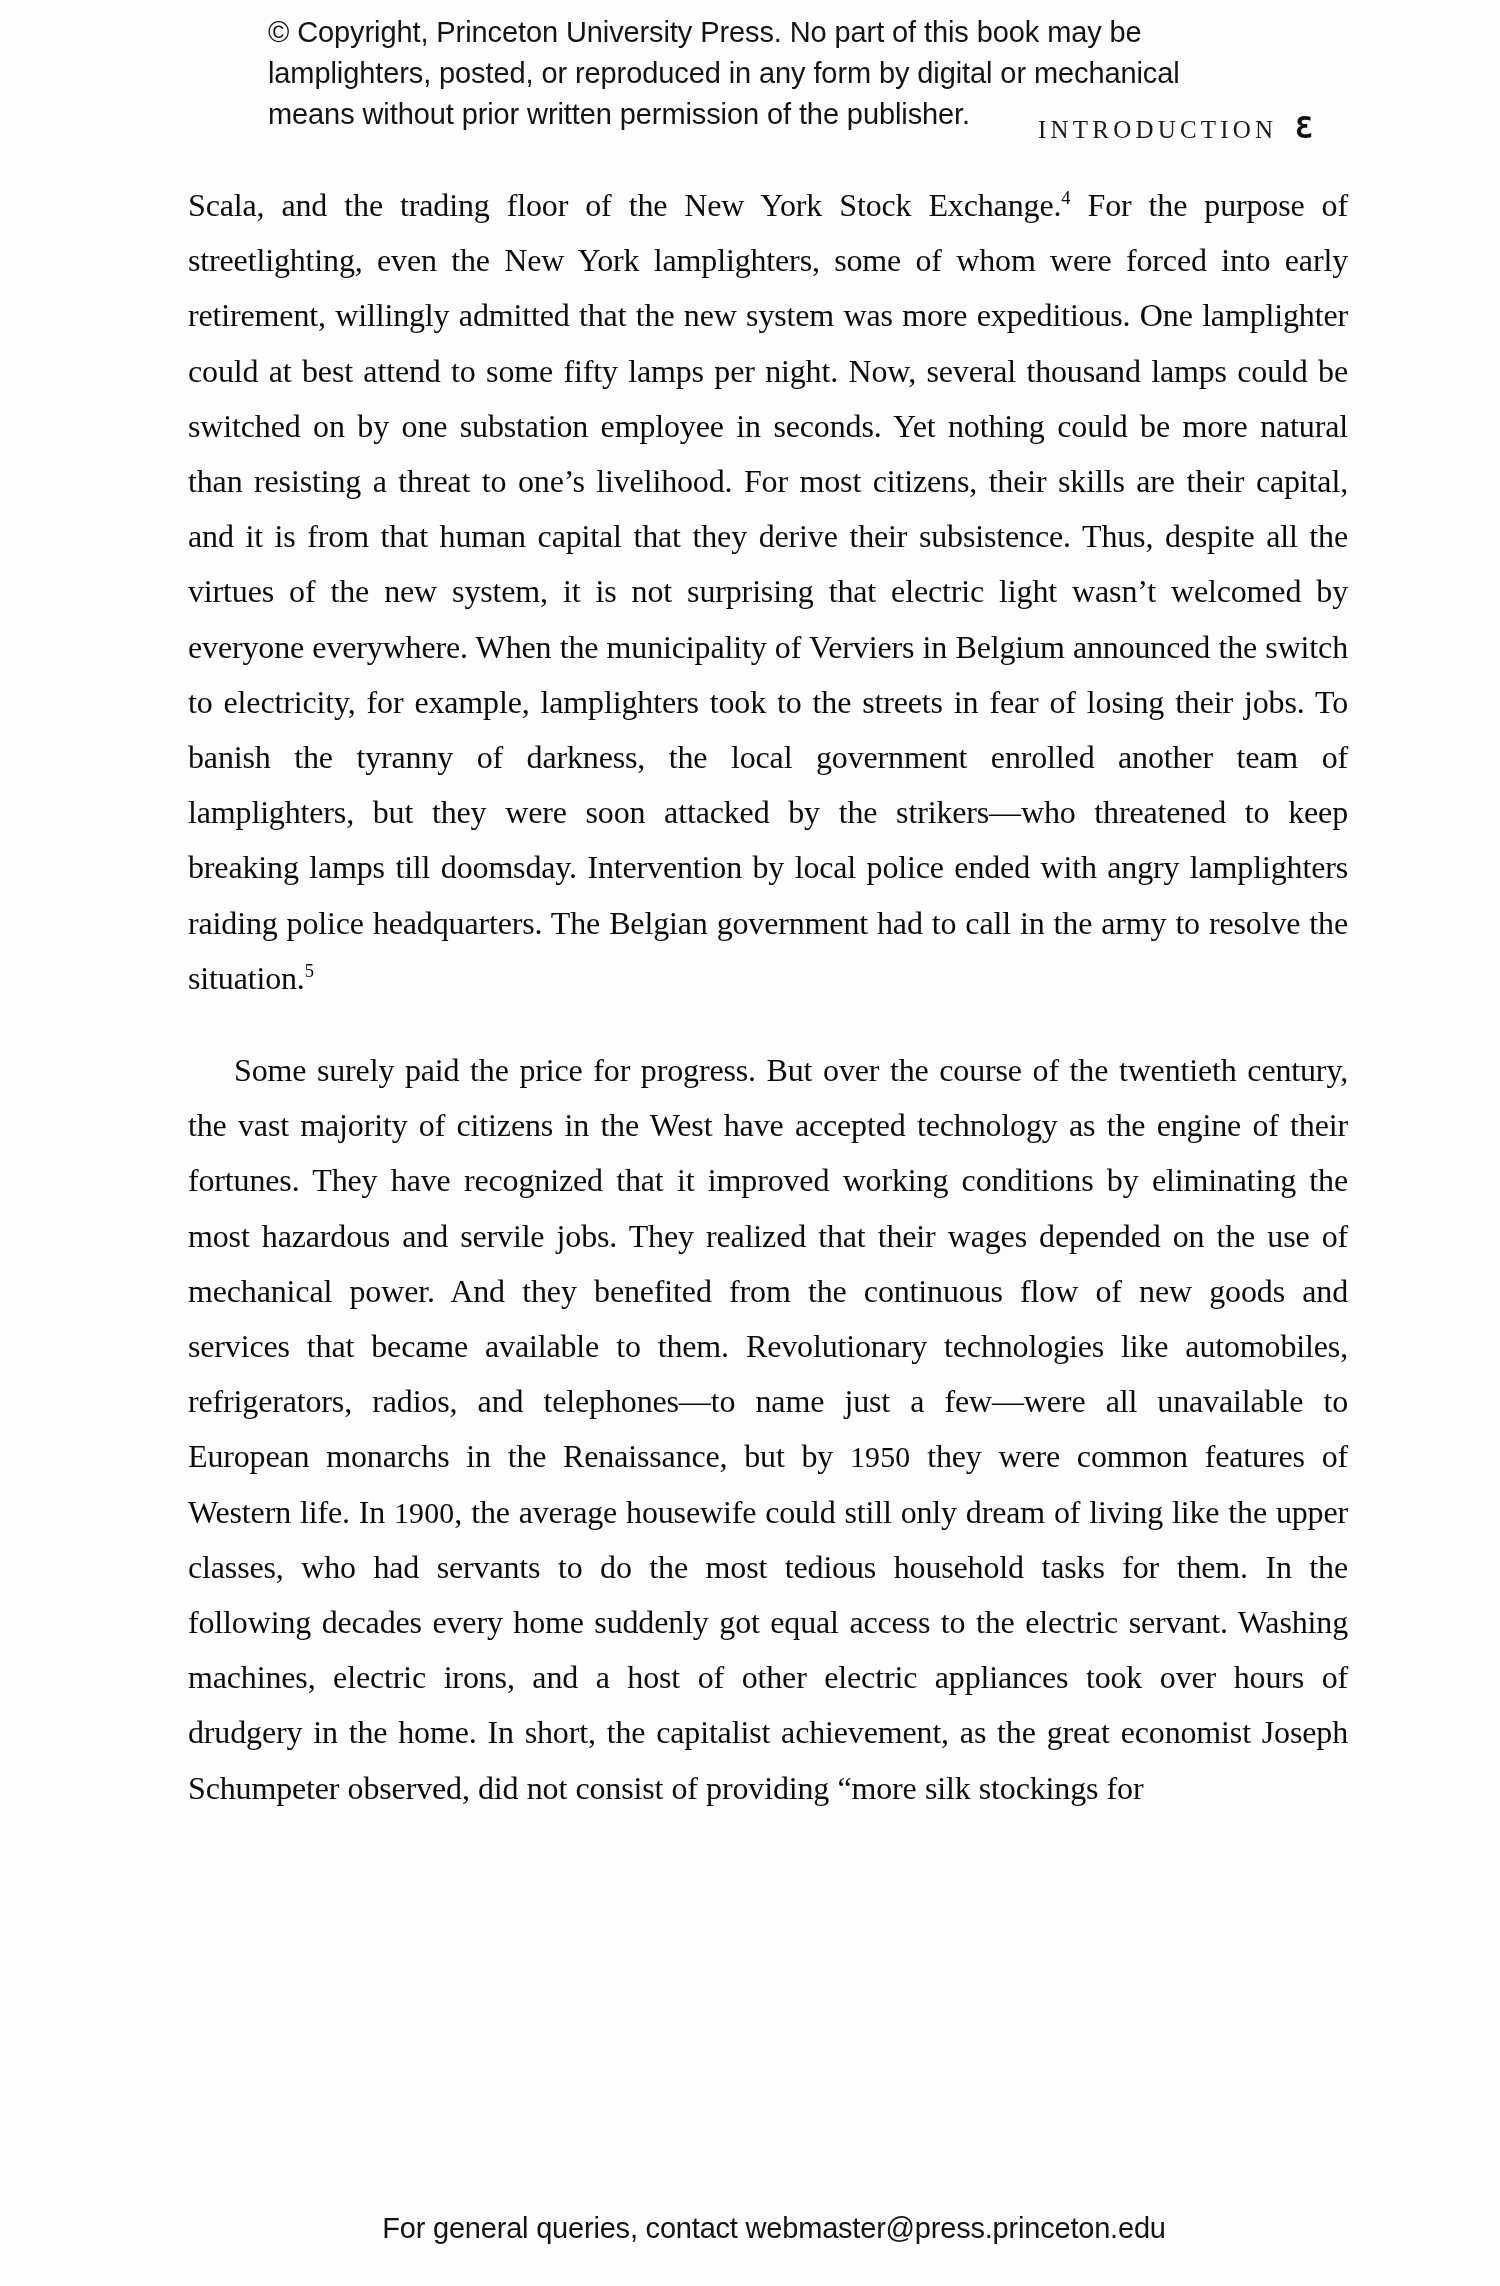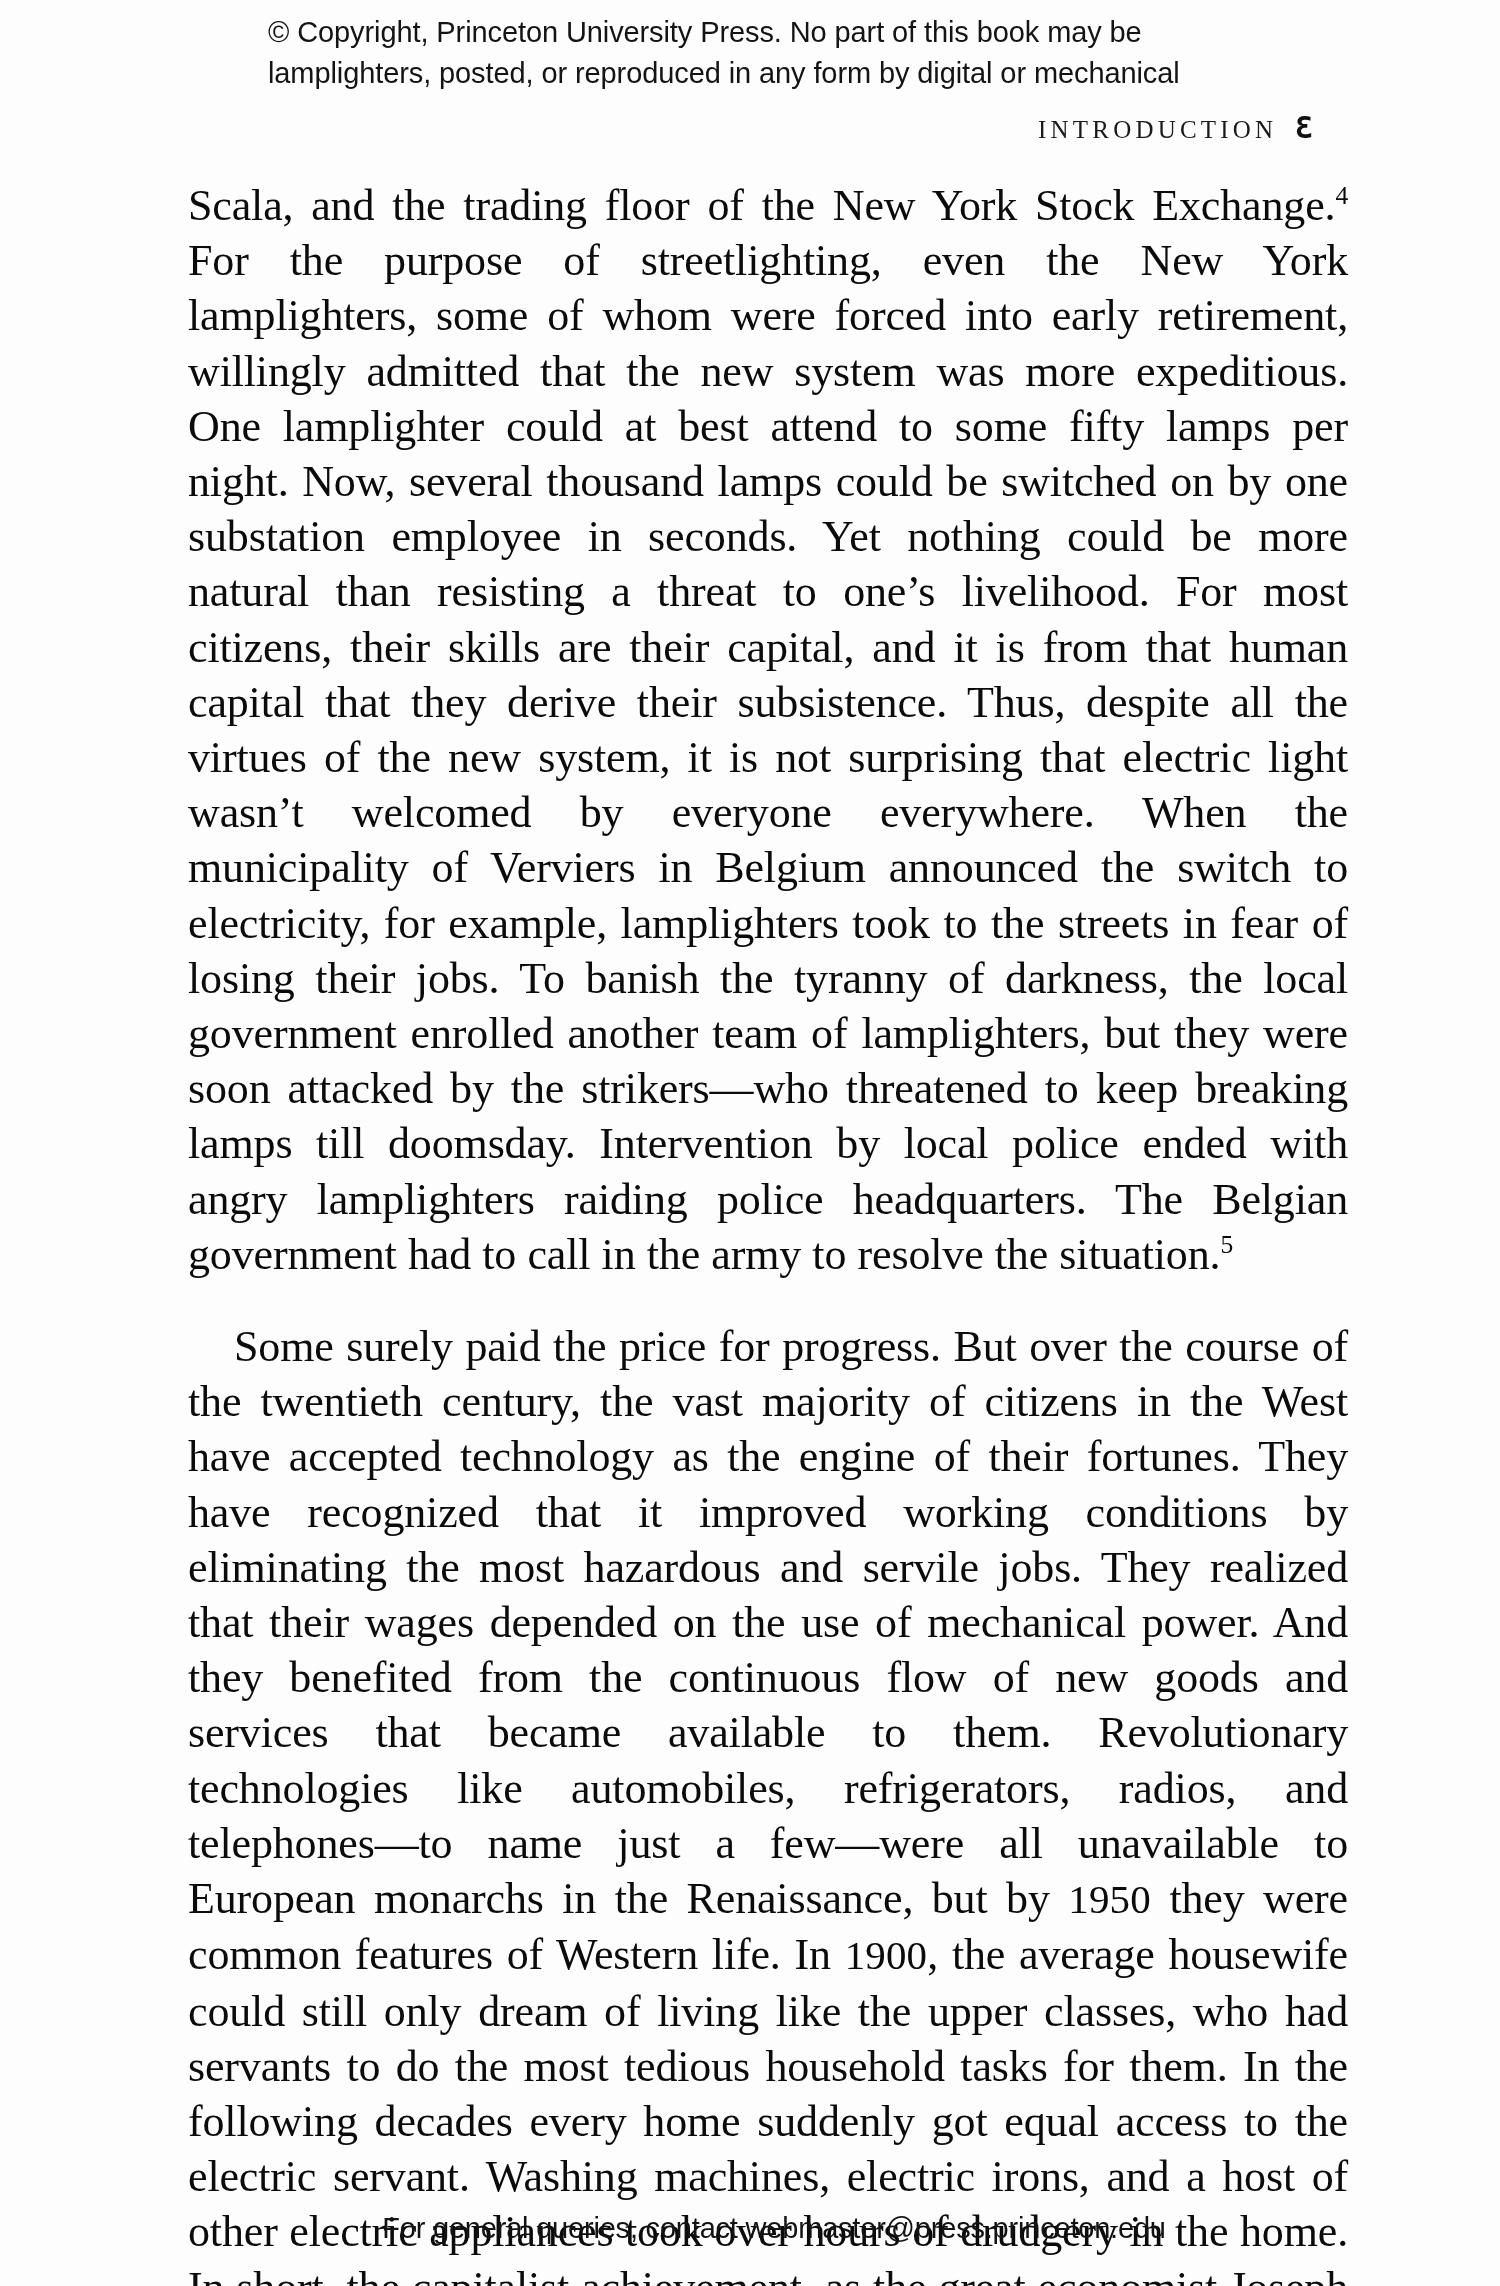--- a/index.html
+++ b/index.html
@@ -60,21 +60,21 @@
 
   
   .body-text {
     position: absolute;
     left: 188px;
     top: 178px;
     width: 1160px;
   }
   .body-text p {
     margin: 0;
-    font-size: 44px;
+    font-size: 32px;
     line-height: 55.2px;
     text-align: justify;
     text-align-last: left;
     color: #0b0b0b;
     letter-spacing: -0.15px;
     word-spacing: 0.4px;
   }
   .body-text p.indent { text-indent: 46px; margin-top: 37px; }
   sup {
     font-size: 0.58em;
@@ -98,20 +98,21 @@
   }
 </style>
 </head>
 <body>
 
 <div class="page">
 
   <div class="copyright-notice">
     <span class="cline">© Copyright, Princeton University Press. No part of this book may be</span>
     <span class="cline">lamplighters, posted, or reproduced in any form by digital or mechanical</span>
+    <span class="cline">means without prior written permission of the publisher.</span>
   </div>
 
   <div class="running-head">
     <span class="running-head-title">INTRODUCTION</span>
     <span class="page-number">3</span>
   </div>
 
   <div class="body-text">
     <p>Scala, and the trading floor of the New York Stock Exchange.<sup>4</sup> For the purpose of streetlighting, even the New York lamplighters, some of whom were forced into early retirement, willingly admitted that the new system was more expeditious. One lamplighter could at best attend to some fifty lamps per night. Now, several thousand lamps could be switched on by one substation employee in seconds. Yet nothing could be more natural than resisting a threat to one’s livelihood. For most citizens, their skills are their capital, and it is from that human capital that they derive their subsistence. Thus, despite all the virtues of the new system, it is not surprising that electric light wasn’t welcomed by everyone everywhere. When the municipality of Verviers in Belgium announced the switch to electricity, for example, lamplighters took to the streets in fear of losing their jobs. To banish the tyranny of darkness, the local government enrolled another team of lamplighters, but they were soon attacked by the strikers—who threatened to keep breaking lamps till doomsday. Intervention by local police ended with angry lamplighters raiding police headquarters. The Belgian government had to call in the army to resolve the situation.<sup>5</sup></p>
     <p class="indent">Some surely paid the price for progress. But over the course of the twentieth century, the vast majority of citizens in the West have accepted technology as the engine of their fortunes. They have recognized that it improved working conditions by eliminating the most hazardous and servile jobs. They realized that their wages depended on the use of mechanical power. And they benefited from the continuous flow of new goods and services that became available to them. Revolutionary technologies like automobiles, refrigerators, radios, and telephones—to name just a few—were all unavailable to European monarchs in the Renaissance, but by <span class="oldstyle">1950</span> they were common features of Western life. In <span class="oldstyle">1900</span>, the average housewife could still only dream of living like the upper classes, who had servants to do the most tedious household tasks for them. In the following decades every home suddenly got equal access to the electric servant. Washing machines, electric irons, and a host of other electric appliances took over hours of drudgery in the home. In short, the capitalist achievement, as the great economist Joseph Schumpeter observed, did not consist of providing “more silk stockings for</p>

